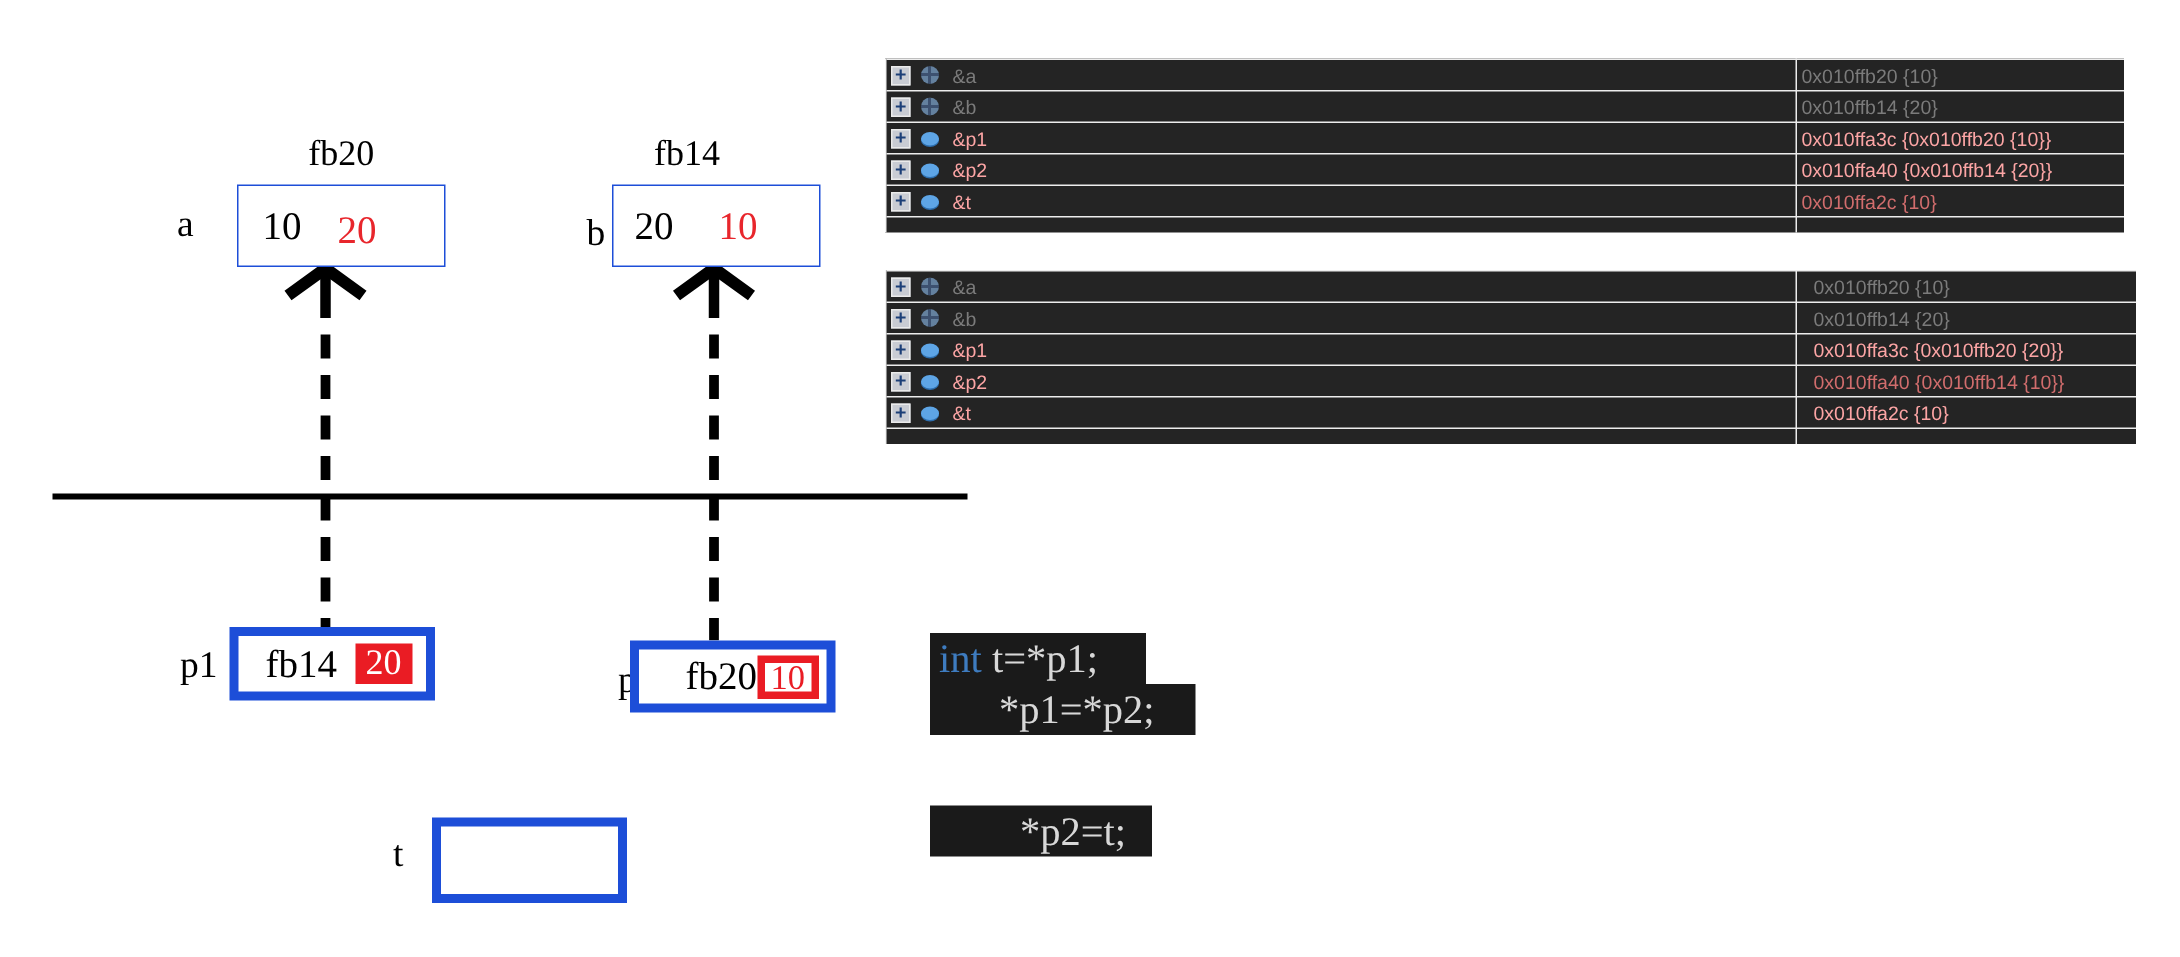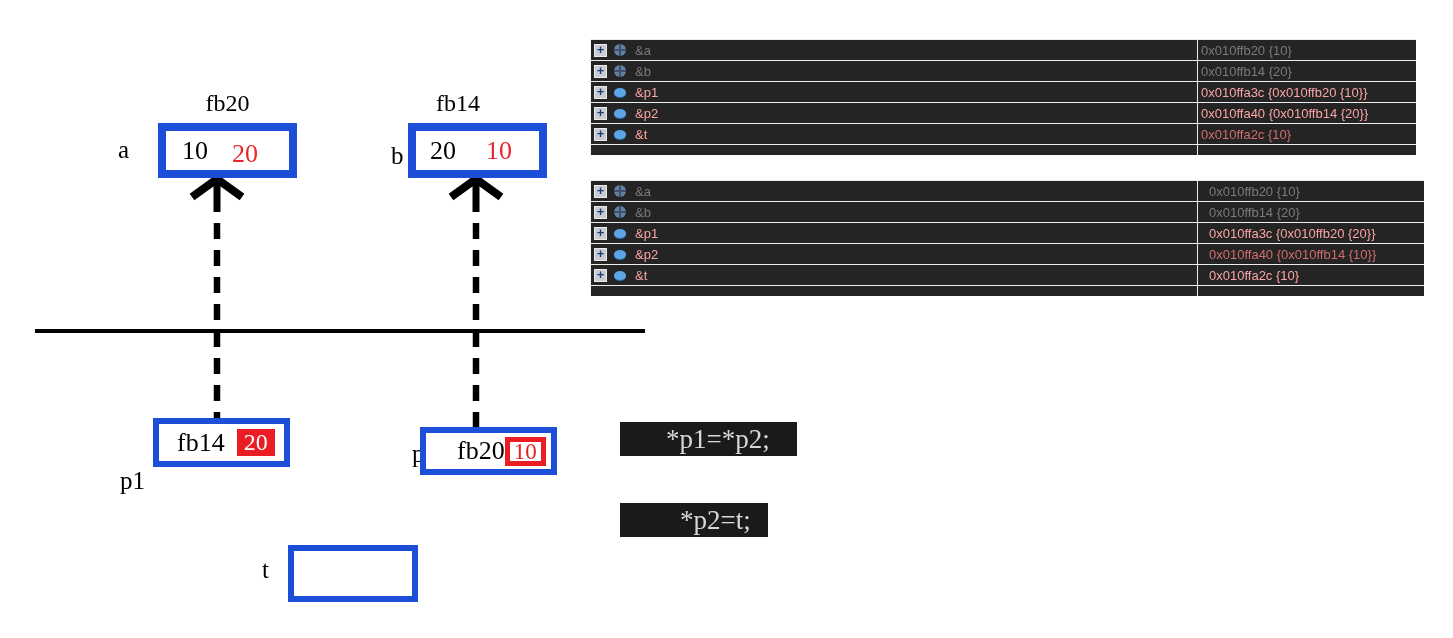--- a/index.html
+++ b/index.html
@@ -6,40 +6,40 @@
   body{
     width:1453px;height:638px;position:relative;background:#ffffff;
     font-family:"Liberation Sans", sans-serif;overflow:hidden;
   }
   
   .d-label{
     position:absolute;font-family:"Liberation Serif", serif;font-size:25px;color:#000;
     white-space:pre;
   }
   .d-box{
-    position:absolute;background:#fff;border:8px solid #1d4ed8;box-sizing:border-box;
+    position:absolute;background:#fff;border:1px solid #1d4ed8;box-sizing:border-box;
     display:flex;align-items:center;font-family:"Liberation Serif", serif;font-size:26px;color:#000;
   }
   .d-box .old{white-space:pre;}
   .d-box .new{color:#e8262c;white-space:pre;}
   #box-a{left:158px;top:123px;width:139px;height:55px;}
   #box-a .old{margin-left:16px;}
   #box-a .new{margin-left:24px;transform:translateY(3px);}
   #box-b{left:408px;top:123px;width:139px;height:55px;}
   #box-b .old{margin-left:14px;}
   #box-b .new{margin-left:30px;}
   #label-fb20{left:158px;top:90px;width:139px;text-align:center;font-size:24px;}
   #label-fb14{left:408px;top:90px;width:100px;text-align:center;font-size:24px;}
   #label-a{left:118px;top:136px;}
   #label-b{left:391px;top:142px;}
   #box-p1{left:153px;top:418px;width:137px;height:49px;border-width:6px;}
   #box-p1 .old{margin-left:18px;}
   #box-p2{left:420px;top:427px;width:137px;height:48px;border-width:6px;}
   #box-p2 .old{margin-left:31px;}
-  #label-p1{left:120px;top:430px;margin-top:37px;}
+  #label-p1{left:120px;top:430px;}
   #label-p2{left:412px;top:440px;}
   #box-t{left:288px;top:545px;width:130px;height:57px;border-width:6px;}
   #label-t{left:262px;top:556px;}
   .badge-fill{
     display:inline-block;width:38px;height:27px;margin-left:12px;background:#ea1c24;color:#fff;
     font-size:24px;line-height:27px;text-align:center;
   }
   .badge-outline{
     display:inline-block;width:41px;height:29px;box-sizing:border-box;border:5px solid #ea1c24;
     background:#fff;color:#ea1c24;font-size:23px;line-height:19px;text-align:center;
@@ -204,15 +204,16 @@
   <div class="watch-row">
     <span class="expand-box"></span>
     <span class="type-icon" data-icon="pointer"></span>
     <span class="cell name" data-variant="normal">&amp;t</span>
     <span class="cell value" data-variant="normal">0x010ffa2c {10}</span>
   </div>
   <div class="watch-empty-row"></div>
 </div>
 
 <div class="code-block">
+  <div class="code-line" id="code-l1"><span class="kw">int</span><span> t=*p1;</span></div>
   <div class="code-line" id="code-l2">*p1=*p2;</div>
   <div class="code-line" id="code-l3">*p2=t;</div>
 </div>
 
 </body></html>

